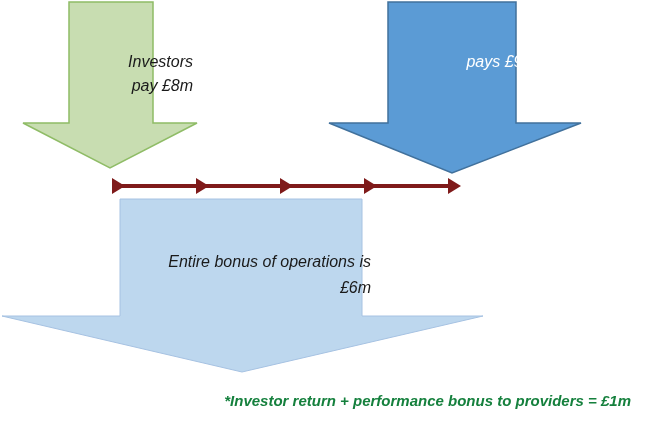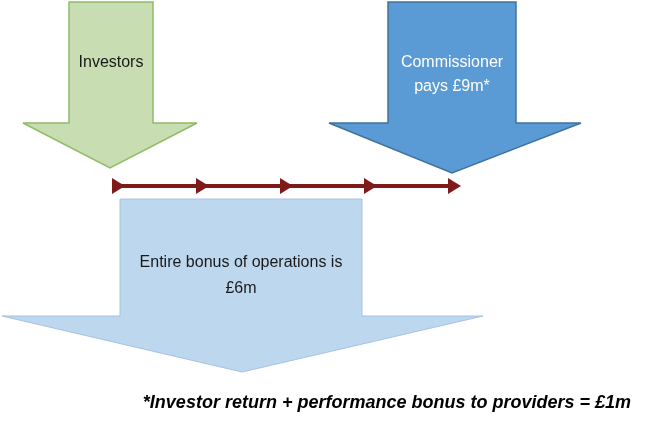--- a/index.html
+++ b/index.html
@@ -18,25 +18,26 @@
   .shapes-svg {
     position: absolute;
     left: 0;
     top: 0;
     width: 651px;
     height: 427px;
     display: block;
   }
   .label {
     position: absolute;
-    text-align: center;
+    text-align: right;
     font-size: 16px;
     line-height: 24px;
     color: #1a1a1a;
     white-space: nowrap;
+    font-style: italic;
   }
   .label-investors {
     left: 29px;
     top: 50px;
     width: 164px;
   }
   .label-commissioner {
     left: 362px;
     top: 50px;
     width: 180px;
@@ -45,24 +46,24 @@
   .label-operations {
     left: 111px;
     top: 249px;
     width: 260px;
     line-height: 26px;
   }
   .footnote {
     position: absolute;
     right: 20px;
     top: 392px;
-    font-size: 18px;
+    font-size: 15px;
     font-weight: bold;
     font-style: italic;
-    color: #000000;
+    color: #15803d;
     white-space: nowrap;
   }
 </style>
 </head>
 <body>
 
 <div class="canvas">
 
   <svg class="shapes-svg" viewBox="0 0 651 427" xmlns="http://www.w3.org/2000/svg">
 
@@ -77,24 +78,24 @@
         <polygon points="125,186 112,178 112,194" fill="#7f1a1a"></polygon>
         <polygon points="209,186 196,178 196,194" fill="#7f1a1a"></polygon>
         <polygon points="293,186 280,178 280,194" fill="#7f1a1a"></polygon>
         <polygon points="377,186 364,178 364,194" fill="#7f1a1a"></polygon>
         <polygon points="461,186 448,178 448,194" fill="#7f1a1a"></polygon>
       </g>
   </svg>
 
   <div class="label label-investors">
     <div>Investors</div>
+    <div>pay £8m</div>
   </div>
 
   <div class="label label-commissioner">
-    <div>Commissioner</div>
     <div>pays £9m*</div>
   </div>
 
   <div class="label label-operations">
     <div>Entire bonus of operations is</div>
     <div>£6m</div>
   </div>
 
   <div class="footnote">*Investor return + performance bonus to providers = £1m</div>
 

